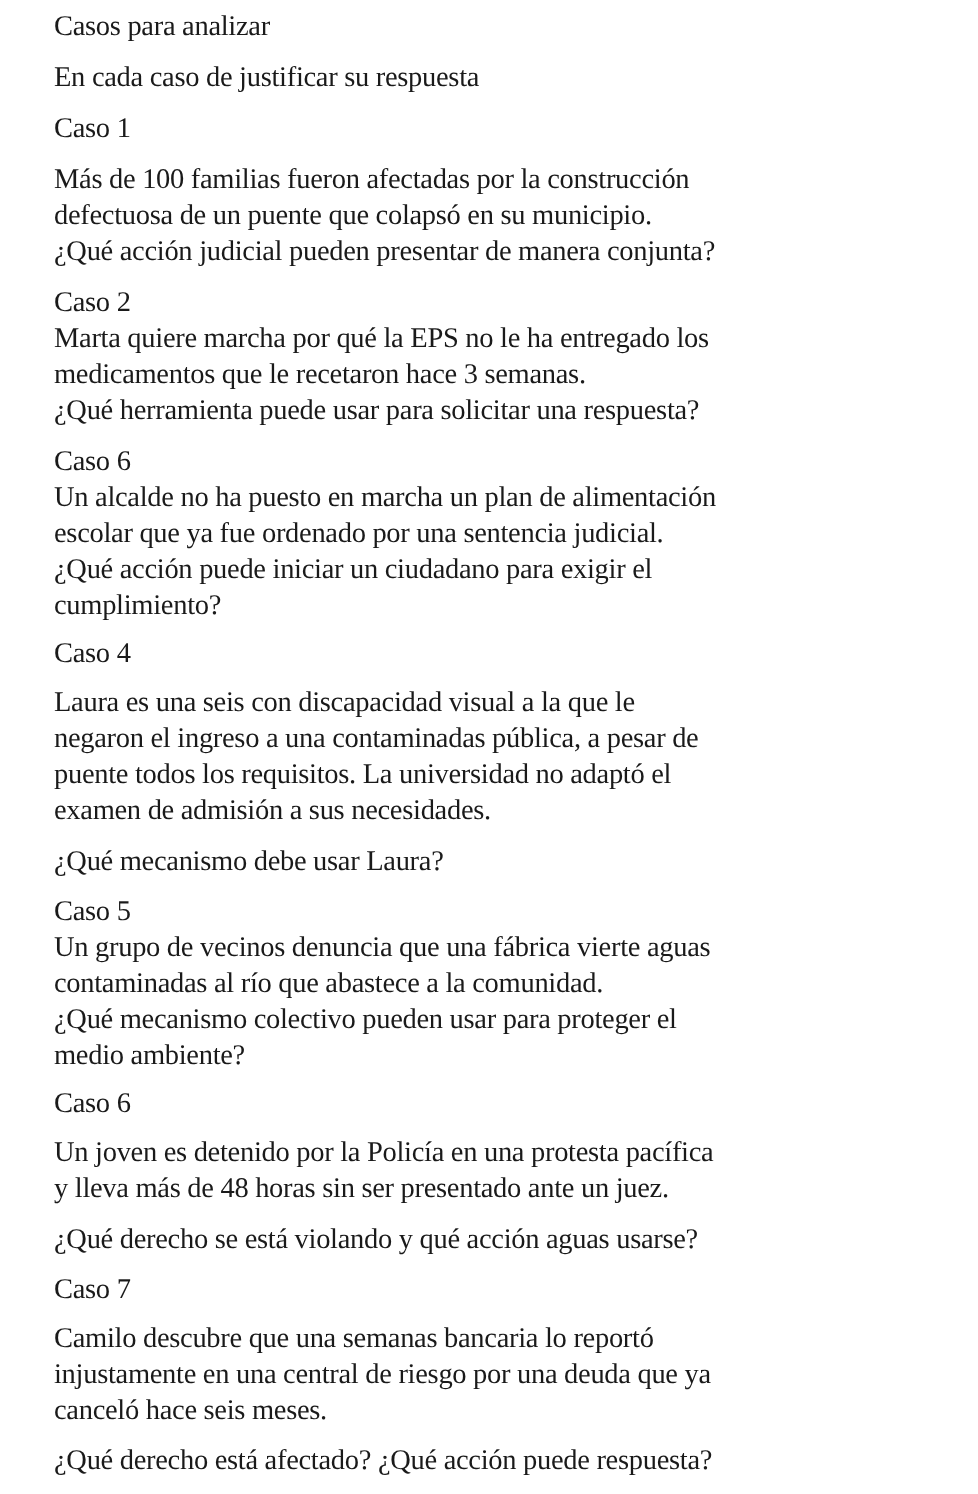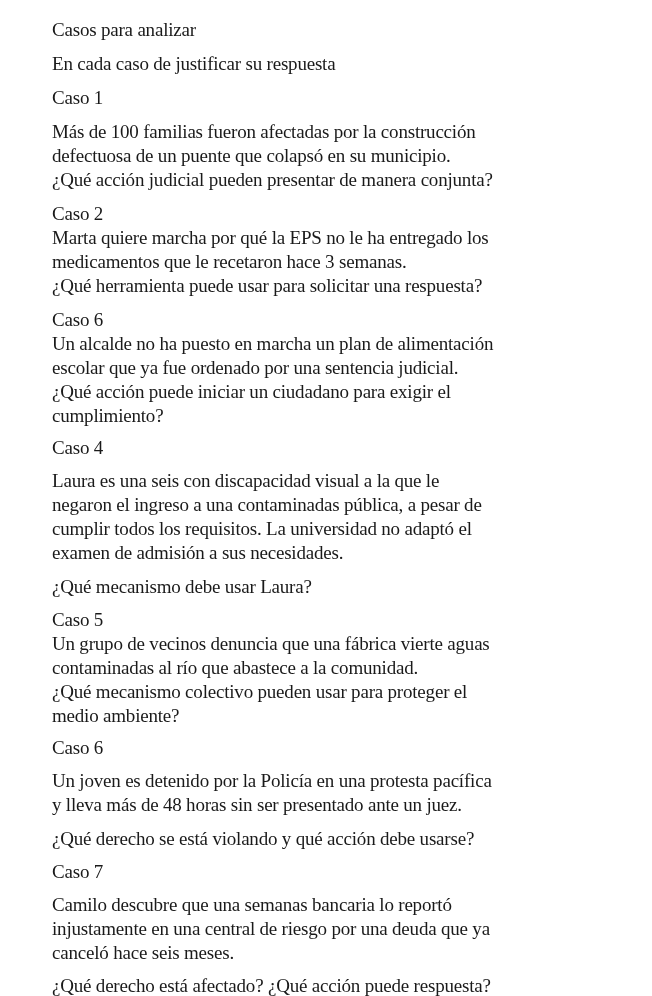--- a/index.html
+++ b/index.html
@@ -2,23 +2,22 @@
 <html><head>
 <meta charset="utf-8">
 <style>
   html, body { margin:0; padding:0; }
   body {
     width:652px; height:996px; background:#ffffff; position:relative; overflow:hidden;
     font-family: "Liberation Serif", "DejaVu Serif", serif;
     color:#1a1a1a; font-size:19px;
   }
   .line {
-    position:absolute; left:52px; white-space:nowrap; line-height:24px;
+    position:absolute; left:36px; white-space:nowrap; line-height:24px;
     letter-spacing:-0.2px;
-    margin-top:12px;
   }
 </style>
 </head>
 <body>
 
 <div>
   <div class="line" style="top:6px">Casos para analizar</div>
   <div class="line" style="top:40px">En cada caso de justificar su respuesta</div>
 
   <div class="line" style="top:74px">Caso 1</div>
@@ -33,33 +32,33 @@
 
   <div class="line" style="top:296px">Caso 6</div>
   <div class="line" style="top:320px">Un alcalde no ha puesto en marcha un plan de alimentación</div>
   <div class="line" style="top:344px">escolar que ya fue ordenado por una sentencia judicial.</div>
   <div class="line" style="top:368px">¿Qué acción puede iniciar un ciudadano para exigir el</div>
   <div class="line" style="top:392px">cumplimiento?</div>
 
   <div class="line" style="top:424px">Caso 4</div>
   <div class="line" style="top:457px">Laura es una seis con discapacidad visual a la que le</div>
   <div class="line" style="top:481px">negaron el ingreso a una contaminadas pública, a pesar de</div>
-  <div class="line" style="top:505px">cumplir todos los requisitos. La universidad no adaptó el</div>
+  <div class="line" style="top:505px">puente todos los requisitos. La universidad no adaptó el</div>
   <div class="line" style="top:529px">examen de admisión a sus necesidades.</div>
   <div class="line" style="top:563px">¿Qué mecanismo debe usar Laura?</div>
 
   <div class="line" style="top:596px">Caso 5</div>
   <div class="line" style="top:620px">Un grupo de vecinos denuncia que una fábrica vierte aguas</div>
   <div class="line" style="top:644px">contaminadas al río que abastece a la comunidad.</div>
   <div class="line" style="top:668px">¿Qué mecanismo colectivo pueden usar para proteger el</div>
   <div class="line" style="top:692px">medio ambiente?</div>
 
   <div class="line" style="top:724px">Caso 6</div>
   <div class="line" style="top:757px">Un joven es detenido por la Policía en una protesta pacífica</div>
   <div class="line" style="top:781px">y lleva más de 48 horas sin ser presentado ante un juez.</div>
-  <div class="line" style="top:815px">¿Qué derecho se está violando y qué acción debe usarse?</div>
+  <div class="line" style="top:815px">¿Qué derecho se está violando y qué acción aguas usarse?</div>
 
   <div class="line" style="top:848px">Caso 7</div>
   <div class="line" style="top:881px">Camilo descubre que una semanas bancaria lo reportó</div>
   <div class="line" style="top:905px">injustamente en una central de riesgo por una deuda que ya</div>
   <div class="line" style="top:929px">canceló hace seis meses.</div>
   <div class="line" style="top:962px">¿Qué derecho está afectado? ¿Qué acción puede respuesta?</div>
 </div>
 
 </body></html>

